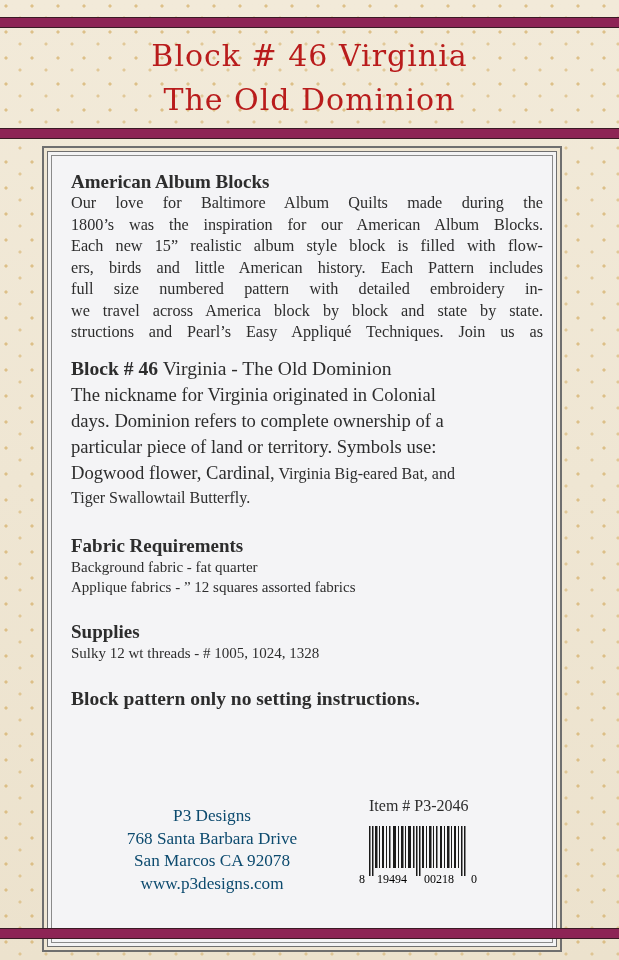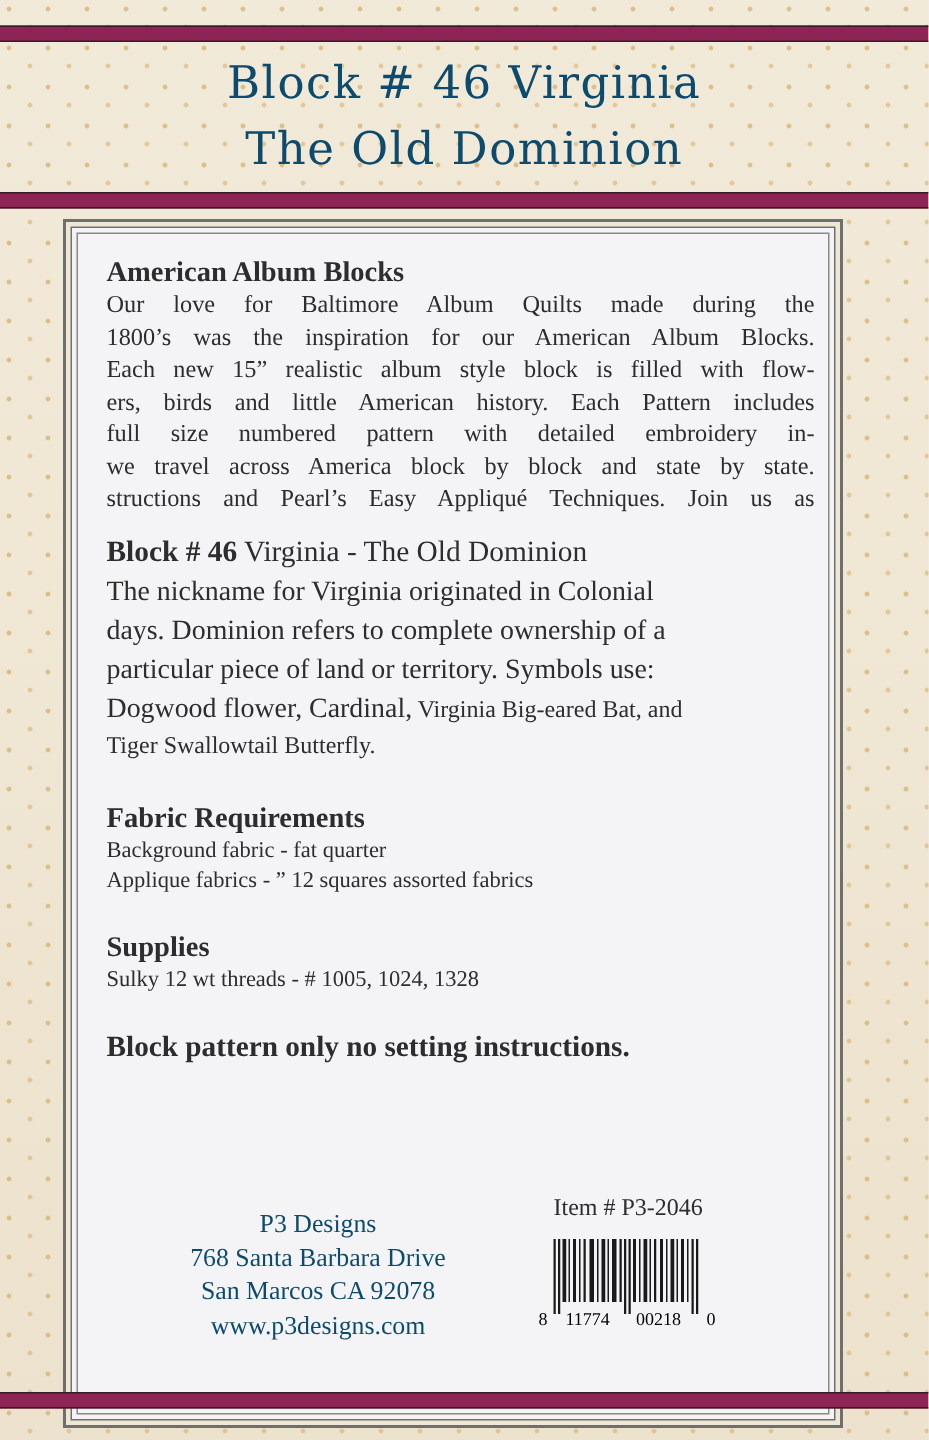--- a/index.html
+++ b/index.html
@@ -14,21 +14,21 @@
       font-family: "Liberation Serif", serif;
     }
     .stripe {
       position: absolute; left: 0; width: 619px; height: 9px;
       background: #8d2455;
       border-top: 1px solid #3a1a24; border-bottom: 1px solid #3a1a24;
       box-sizing: content-box;
     }
     .title {
       position: absolute; left: 0; width: 619px; text-align: center;
-      color: #0c4a6e;
+      color: #b91c1c;
       font-family: "DejaVu Serif", serif;
       font-size: 30px; letter-spacing: 1px; line-height: 44px;
     }
     .frame {
       position: absolute; left: 42px; top: 146px; width: 520px; height: 806px;
       border: 2px solid #6f6f6f; box-sizing: border-box;
       background: #efe6d3;
     }
     .frame-inner {
       position: absolute; left: 3px; top: 3px; right: 3px; bottom: 3px;
@@ -137,21 +137,21 @@
             <rect x="87" y="0" width="1" height="42"></rect>
               <rect x="90" y="0" width="2.5" height="42"></rect>
             <rect x="94" y="0" width="1" height="42"></rect>
               <rect x="97" y="0" width="2" height="42"></rect>
             <rect x="101" y="0" width="1" height="42"></rect>
               <rect x="104" y="0" width="1.5" height="50"></rect>
             <rect x="107" y="0" width="1.5" height="50"></rect>
           </g>
         </svg>
         <span style="position:absolute;left:2px;top:46px;font-size:12px;">8</span>
-        <span style="position:absolute;left:20px;top:46px;font-size:12px;">11774</span>
+        <span style="position:absolute;left:20px;top:46px;font-size:12px;">19494</span>
         <span style="position:absolute;left:67px;top:46px;font-size:12px;text-align:right;">00218</span>
         <span style="position:absolute;left:114px;top:46px;font-size:12px;">0</span>
       </div>
     </div>
   </div>
 </div>
 
 <div class="stripe" style="top:928px;"></div>
 
 </body></html>

